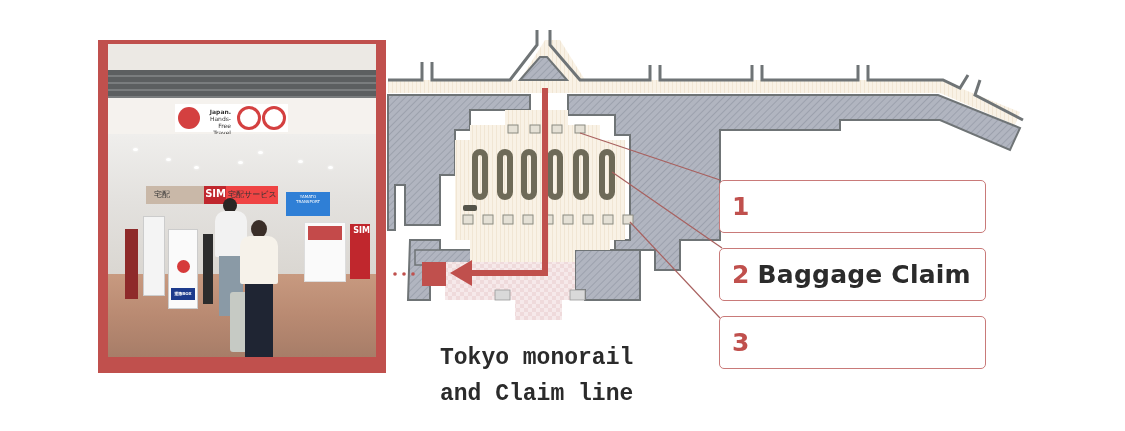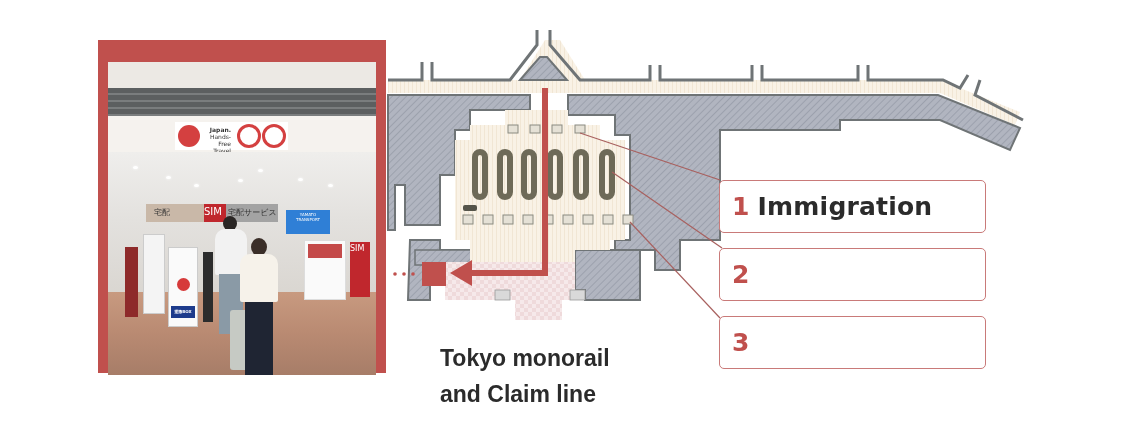--- a/index.html
+++ b/index.html
@@ -1,52 +1,52 @@
 <!DOCTYPE html>
 <html><head>
 <meta charset="utf-8">
 <style>
   html, body { margin: 0; padding: 0; background: #ffffff; }
   body { width: 1125px; height: 431px; position: relative; overflow: hidden; font-family: "DejaVu Sans", sans-serif; }
 
   
   .photo-frame { position: absolute; left: 98px; top: 40px; width: 288px; height: 333px; background: #c0504d; box-sizing: border-box; }
-  .photo { position: absolute; left: 10px; top: 22px; width: 268px; height: 313px; overflow: hidden; background: #e9e4de; }
+  .photo { position: absolute; left: 10px; top: 4px; width: 268px; height: 313px; overflow: hidden; background: #e9e4de; }
   .ceiling { position: absolute; left: 0; top: 0; width: 100%; height: 26px; background: #ece9e4; }
   .vent { position: absolute; left: 0; top: 26px; width: 100%; height: 28px; background: repeating-linear-gradient(180deg,#5c5f60 0 5px,#7a7d7e 5px 7px); }
   .signband { position: absolute; left: 0; top: 54px; width: 100%; height: 36px; background: #f5f2ee; }
   .signpanel { position: absolute; left: 67px; top: 6px; width: 113px; height: 28px; background: #fff; }
   .sign-circle { position: absolute; width: 22px; height: 22px; border-radius: 50%; background: #d44040; top: 3px; }
   .sign-ring { position: absolute; width: 18px; height: 18px; border-radius: 50%; border: 3px solid #d44040; top: 2px; background: #fff; }
   .sign-text { position: absolute; left: 26px; top: 4px; font-size: 6px; line-height: 7px; color: #333; text-align: right; width: 30px; }
   .interior { position: absolute; left: 0; top: 90px; width: 100%; height: 170px; background: linear-gradient(180deg,#efeeec 0%,#e3e1de 40%,#d6d2cc 100%); }
   .floor { position: absolute; left: 0; top: 230px; width: 100%; height: 83px; background: linear-gradient(180deg,#c89a80 0%,#b98a72 50%,#a77d68 100%); }
   .light { position: absolute; width: 5px; height: 3px; border-radius: 50%; background: #fff; box-shadow: 0 0 3px #fff; }
   .counter-sign { position: absolute; background: #c9b8a8; }
-  .sim-box { position: absolute; background: #c0272d; color: #fff; font-weight: normal; font-size: 10px; text-align: left; line-height: 16px; }
+  .sim-box { position: absolute; background: #c0272d; color: #fff; font-weight: bold; font-size: 10px; text-align: right; line-height: 16px; }
   .blue-screen { position: absolute; left: 178px; top: 148px; width: 44px; height: 24px; background: #2f7fd6; color: #fff; font-size: 4px; line-height: 5px; text-align: center; padding-top: 2px; box-sizing: border-box; }
   .kiosk { position: absolute; background: #f4f4f4; border: 1px solid #ccc; box-sizing: border-box; }
   .kiosk-red { position: absolute; background: #d63a3a; }
   .person1-body { position: absolute; left: 107px; top: 167px; width: 32px; height: 46px; background: #f2f2f2; border-radius: 10px 10px 2px 2px; }
   .person1-head { position: absolute; left: 115px; top: 154px; width: 14px; height: 15px; background: #2a2624; border-radius: 50%; }
   .person1-legs { position: absolute; left: 111px; top: 212px; width: 24px; height: 60px; background: #8a9aa6; }
   .person2-body { position: absolute; left: 132px; top: 192px; width: 38px; height: 48px; background: #f6f2ea; border-radius: 10px 10px 2px 2px; }
   .person2-head { position: absolute; left: 143px; top: 176px; width: 16px; height: 18px; background: #3a2e28; border-radius: 50%; }
   .person2-legs { position: absolute; left: 137px; top: 240px; width: 28px; height: 73px; background: #1f2533; }
   .suitcase { position: absolute; left: 122px; top: 248px; width: 20px; height: 60px; background: #c6cac4; border-radius: 3px; }
   .poster { position: absolute; background: #fafafa; border: 1px solid #ddd; box-sizing: border-box; }
 
   
   .map { position: absolute; left: 0; top: 0; width: 1125px; height: 431px; pointer-events: none; }
   .map * { pointer-events: auto; }
 
   
   .callout { position: absolute; left: 719px; width: 267px; height: 53px; border: 1.5px solid #c97a79; border-radius: 5px; background: #fff; box-sizing: border-box; display: flex; align-items: center; padding-left: 12px; font-family: "DejaVu Sans", sans-serif; font-weight: bold; font-size: 25px; color: #2b2b2b; letter-spacing: 0.2px; }
   .callout .num { color: #c0504d; margin-right: 8px; }
-  .caption { position: absolute; left: 440px; top: 340px; width: 260px; font-family: Liberation Sans, sans-serif; font-weight: bold; font-size: 23px; line-height: 36px; color: #2b2b2b; }
+  .caption { position: absolute; left: 440px; top: 340px; width: 260px; font-family: Liberation Mono, monospace; font-weight: bold; font-size: 23px; line-height: 36px; color: #2b2b2b; }
 </style>
 </head>
 <body>
 
 <div class="photo-frame">
   <div class="photo">
     <div class="ceiling"></div>
     <div class="vent"></div>
     <div class="signband">
       <div class="signpanel">
@@ -65,21 +65,21 @@
     <div class="light" style="left:58px;top:114px;"></div>
     <div class="light" style="left:86px;top:122px;"></div>
     <div class="light" style="left:150px;top:107px;"></div>
     <div class="light" style="left:130px;top:117px;"></div>
     <div class="light" style="left:190px;top:116px;"></div>
     <div class="light" style="left:220px;top:122px;"></div>
     <div class="counter-sign" style="left:38px;top:142px;width:58px;height:18px;">
       <span style="position:absolute;left:8px;top:3px;font-size:8px;color:#333;">宅配</span>
     </div>
     <div class="sim-box" style="left:96px;top:142px;width:22px;height:18px;">SIM</div>
-    <div class="counter-sign" style="left:118px;top:142px;width:52px;height:18px;background:#a3a3a3;">
+    <div class="counter-sign" style="left:118px;top:142px;width:52px;height:18px;background:#ef4444;">
       <span style="position:absolute;left:2px;top:3px;font-size:8px;color:#333;white-space:nowrap;">宅配サービス</span>
     </div>
     <div class="blue-screen">
       <div>YAMATO</div>
       <div>TRANSPORT</div>
     </div>
     <div class="floor"></div>
     <div class="kiosk-red" style="left:17px;top:185px;width:13px;height:70px;background:#8e2a2a;"></div>
     <div class="kiosk" style="left:35px;top:172px;width:22px;height:80px;"></div>
     <div class="kiosk" style="left:60px;top:185px;width:30px;height:80px;background:#fafafa;">
@@ -192,24 +192,24 @@
 
   <g stroke="#a8605e" stroke-width="1.2" fill="none">
     <line x1="580" y1="133" x2="720" y2="180"></line>
     <line x1="612" y1="172" x2="722" y2="248"></line>
     <line x1="630" y1="222" x2="720" y2="318"></line>
   </g>
 </svg>
 
 <div class="callout" style="top:180px;">
   <span class="num">1</span>
-  <span>Immigration</span>
 </div>
 <div class="callout" style="top:248px;">
   <span class="num">2</span>
+  <span>Baggage Claim</span>
 </div>
 <div class="callout" style="top:316px;">
   <span class="num">3</span>
 </div>
 
 <div class="caption">
   <div>Tokyo monorail</div>
   <div>and Claim line</div>
 </div>
 

